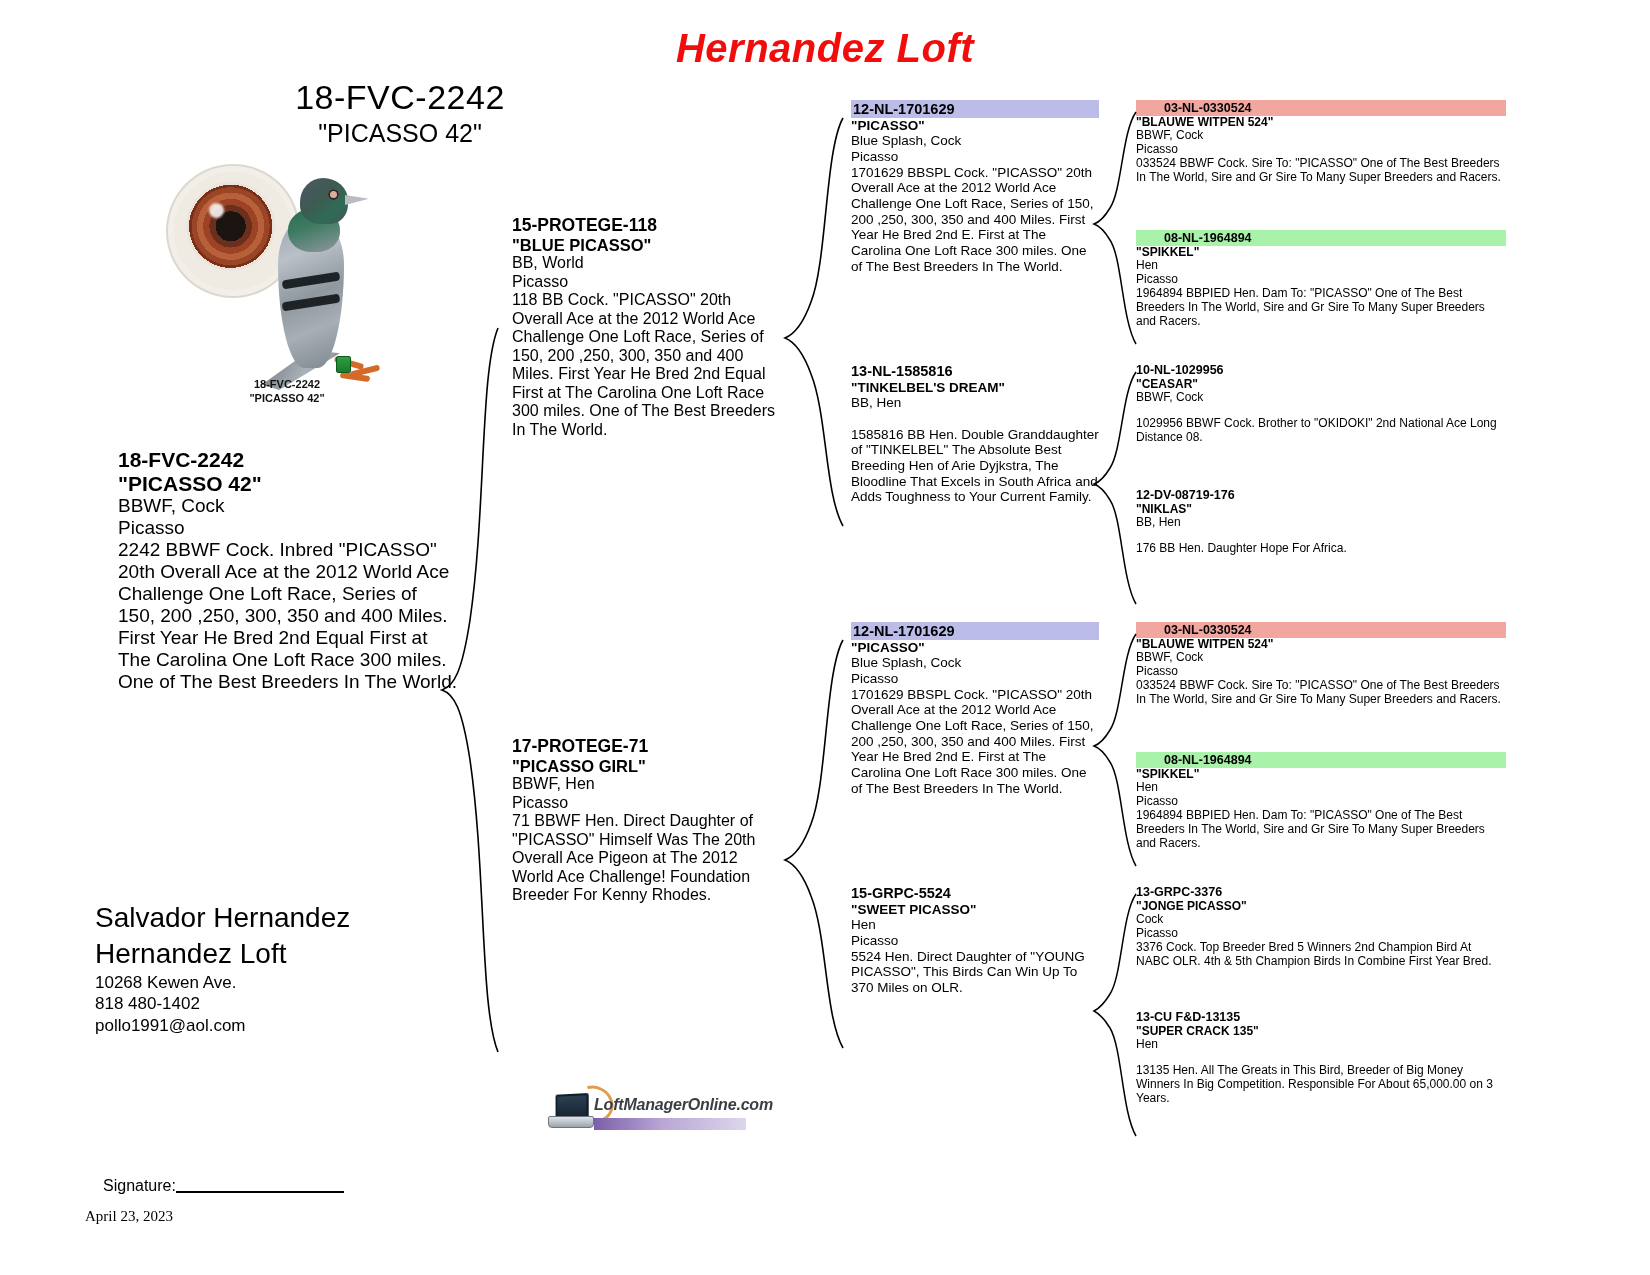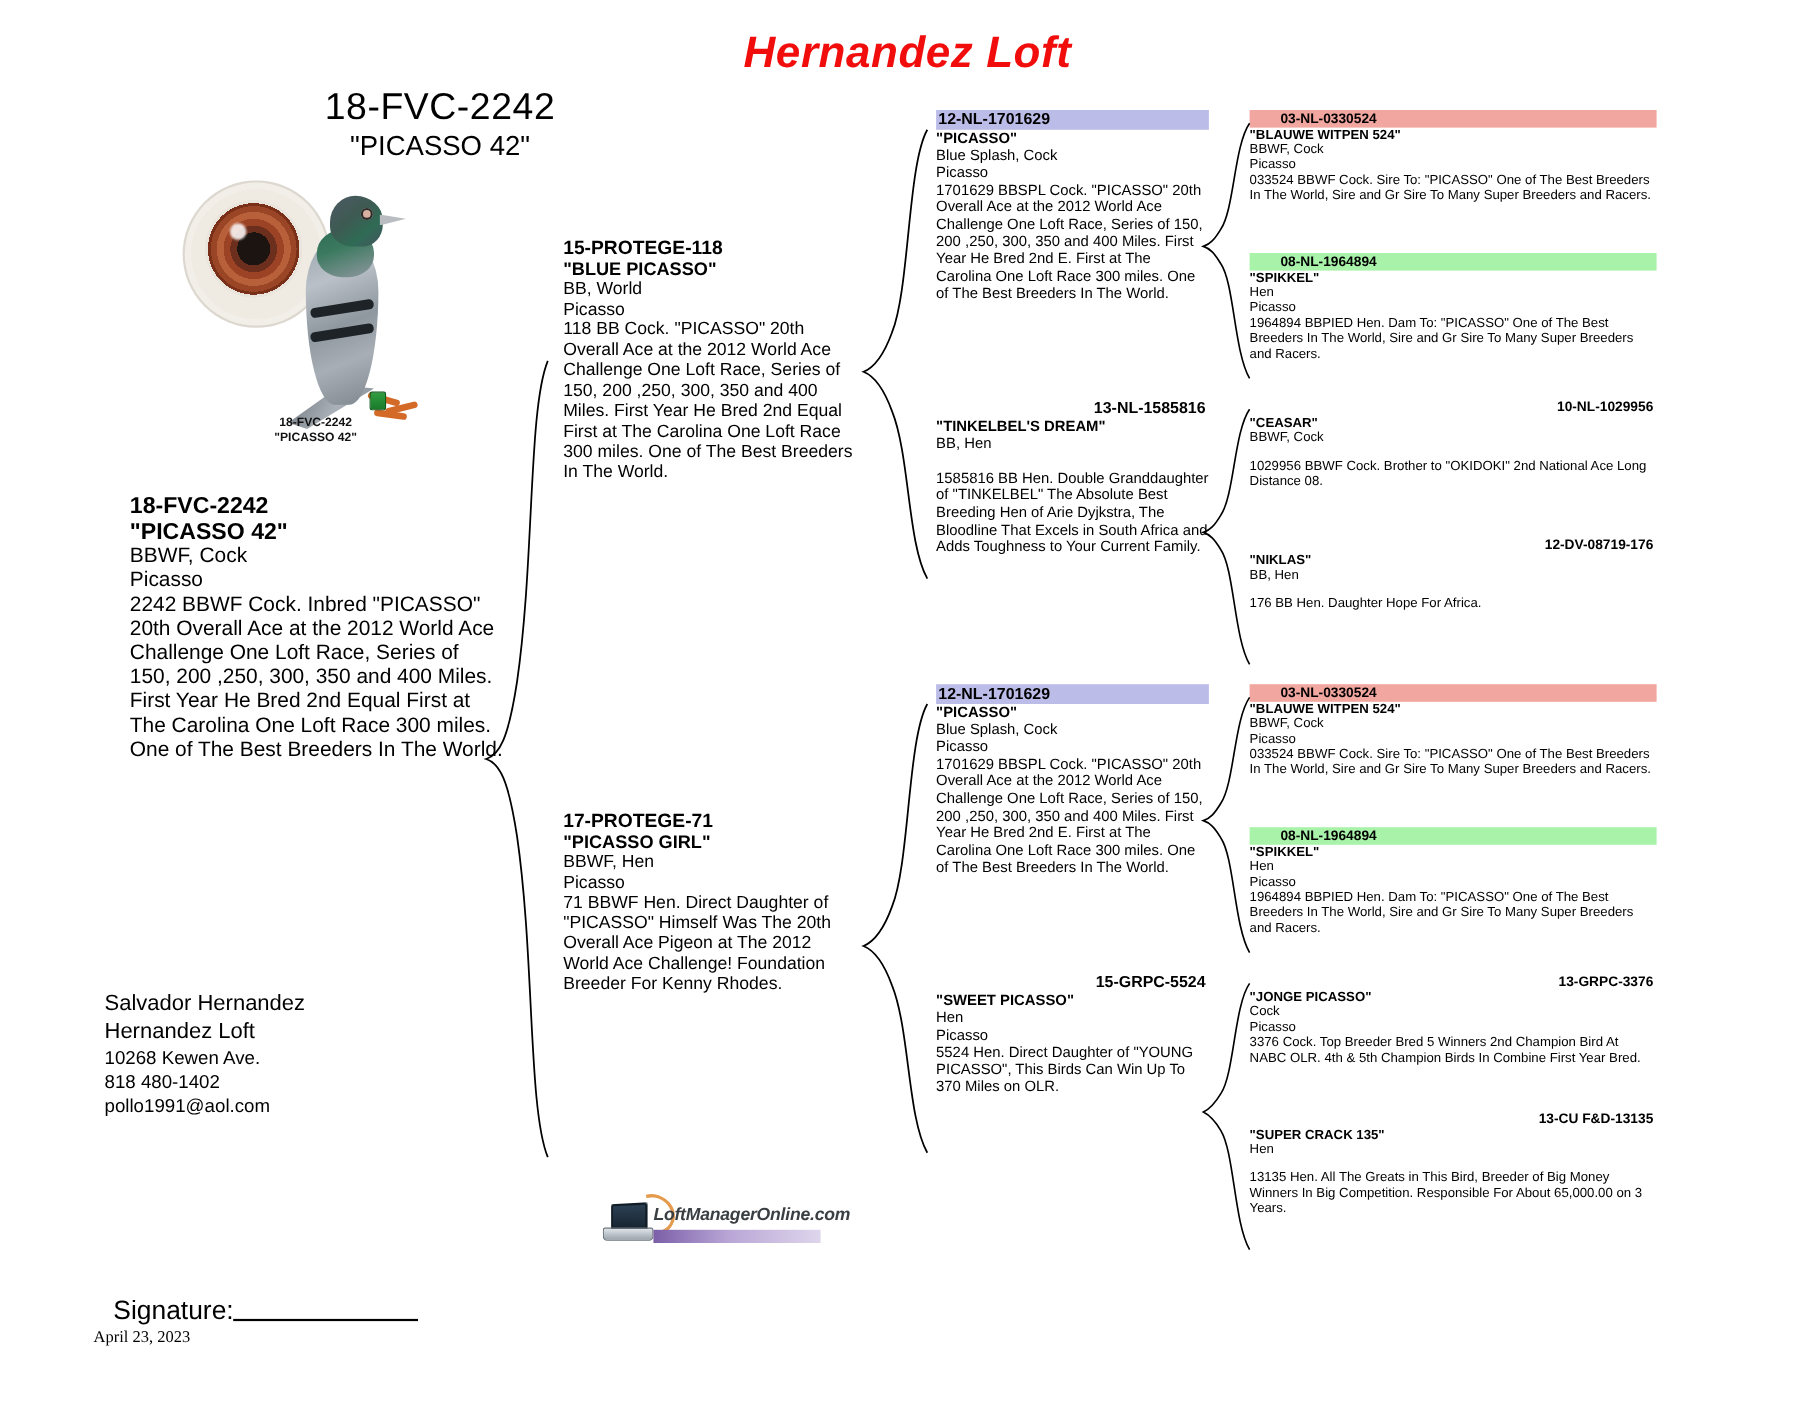--- a/index.html
+++ b/index.html
@@ -231,35 +231,35 @@
   #gen4-f { left: 1136px; top: 752px; }
   #gen4-g { left: 1136px; top: 884px; }
   #gen4-h { left: 1136px; top: 1009px; }
 
   
   .hlbar {
     display: block;
     line-height: 1.15;
     padding: 1px 3px 1px 2px;
   }
-  .hlbar.none { padding-left: 0; text-align: right; }
+  .hlbar.none { padding-left: 0; }
 
   
   #owner-info {
     left: 95px; top: 900px;
     width: 400px;
     font-size: 25px;
     line-height: 1.28;
   }
-  #owner-info .line-big { font-size: 20px; }
+  #owner-info .line-big { font-size: 28px; }
   #owner-info .line-sm { font-size: 17px; }
 
   #signature-row {
     left: 95px; top: 1175px;
-    font-size: 24px;
+    font-size: 16px;
   }
   #signature-row .sig-label { display: inline-block; padding-left: 8px; }
   #signature-row .sig-line {
     display: inline-block;
     width: 168px;
     border-bottom: 2px solid #000;
     height: 1em;
     vertical-align: -2px;
   }
   #doc-date {

